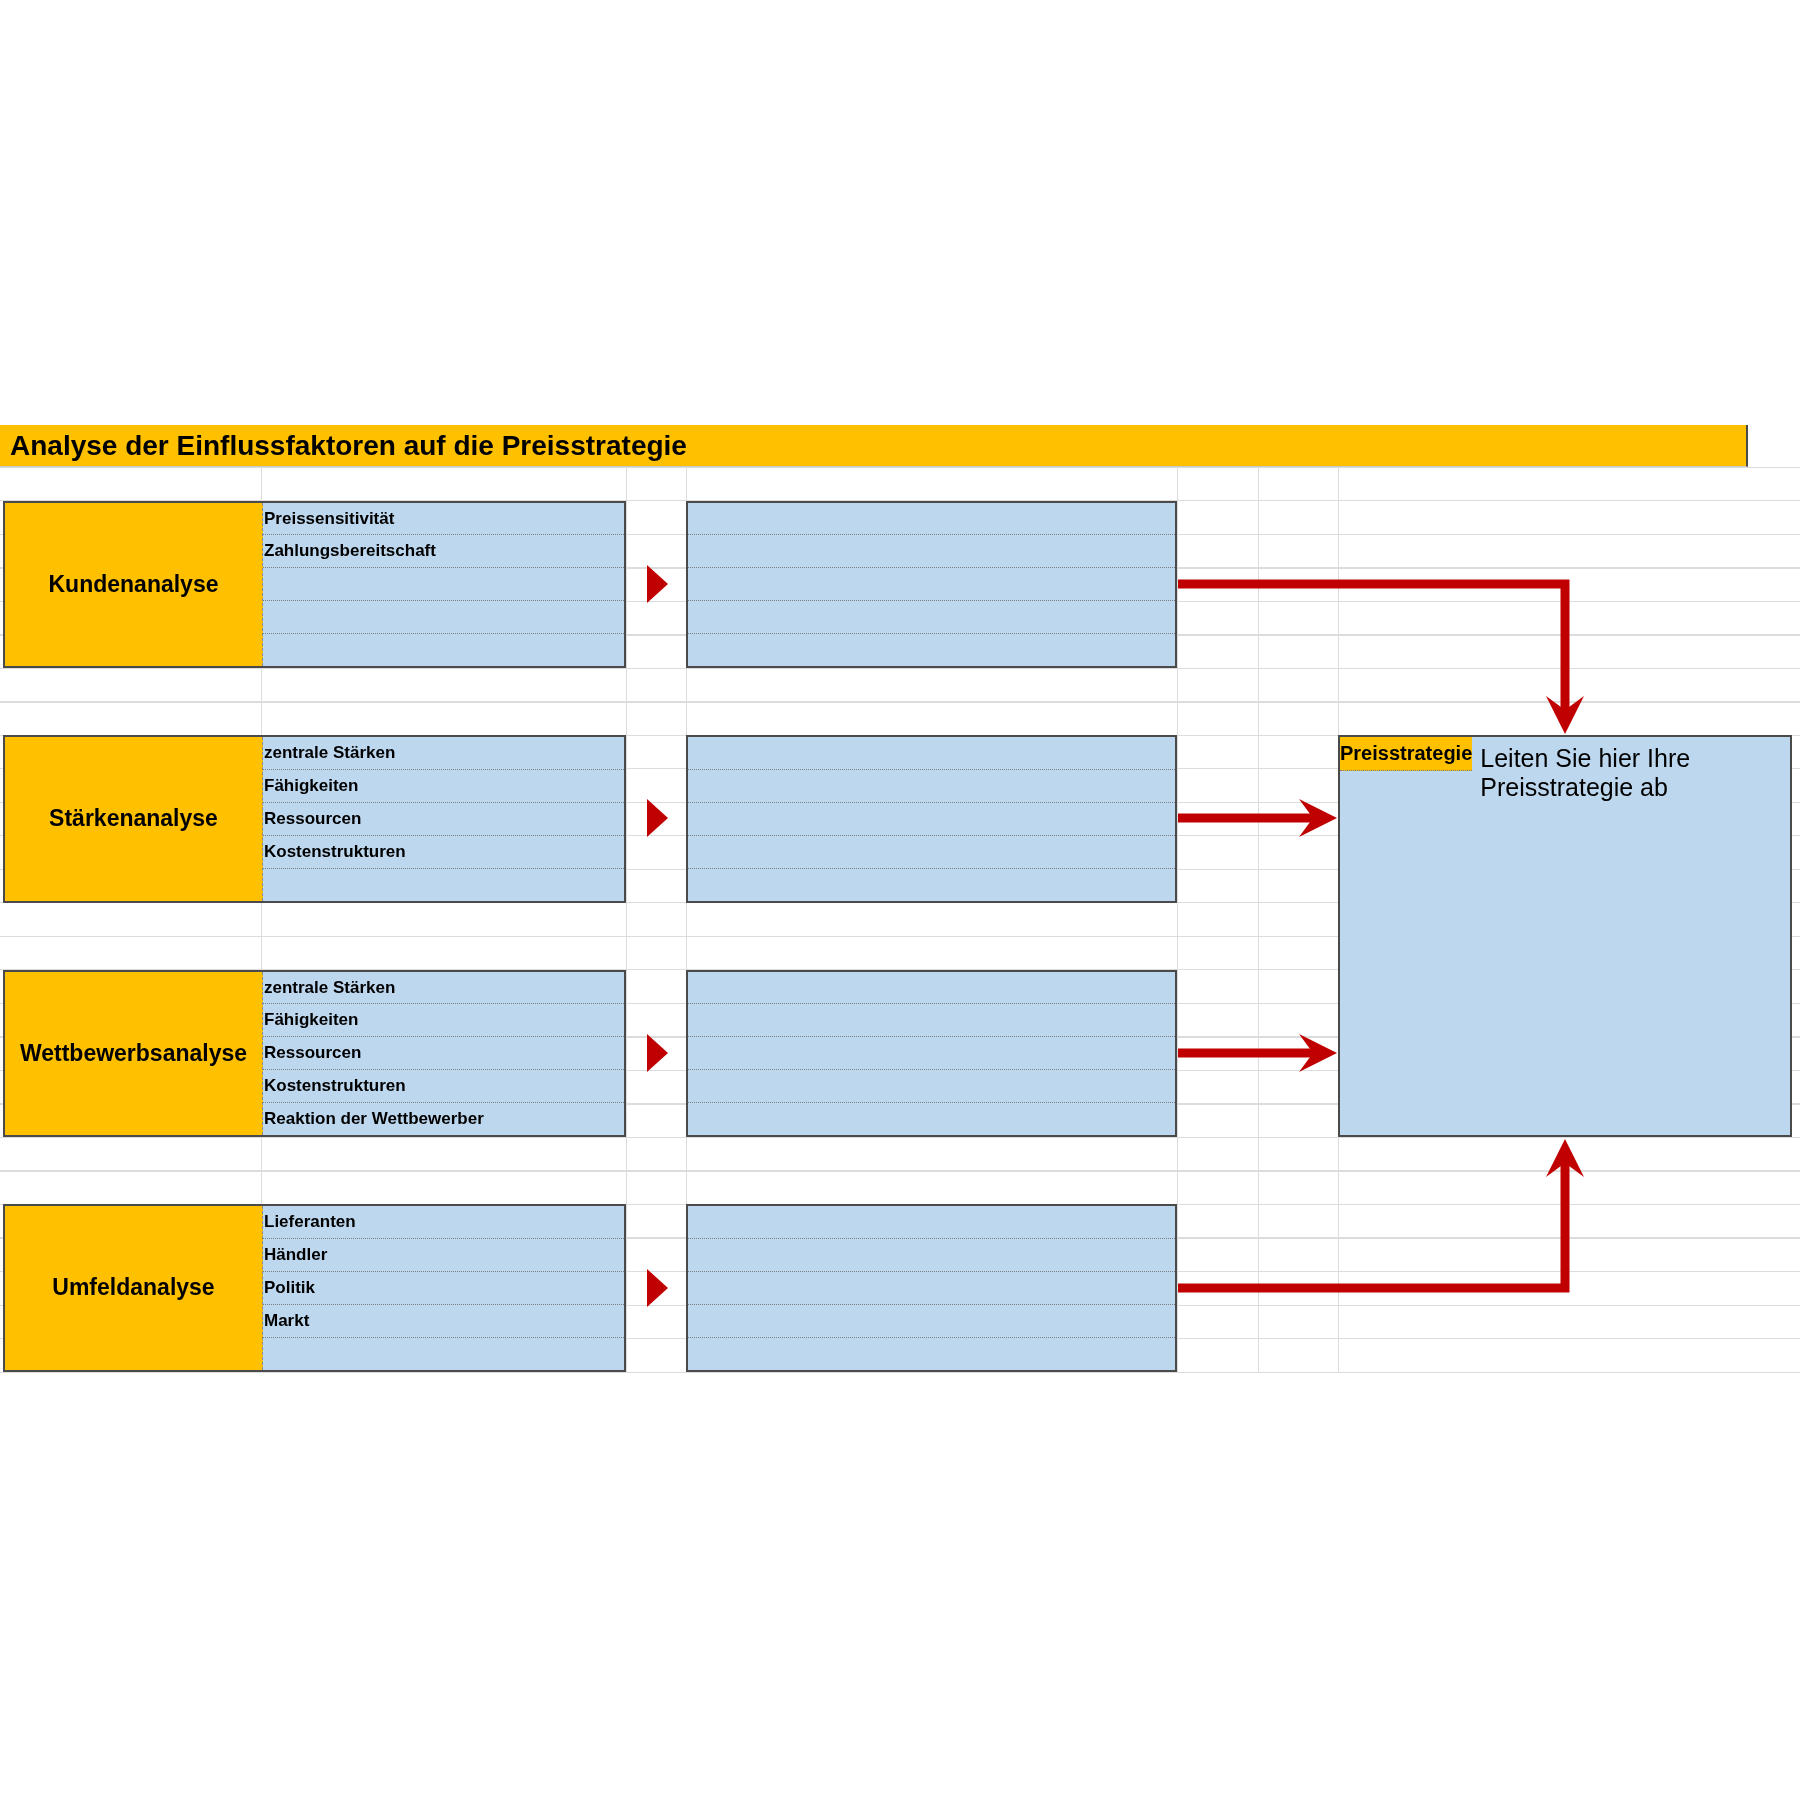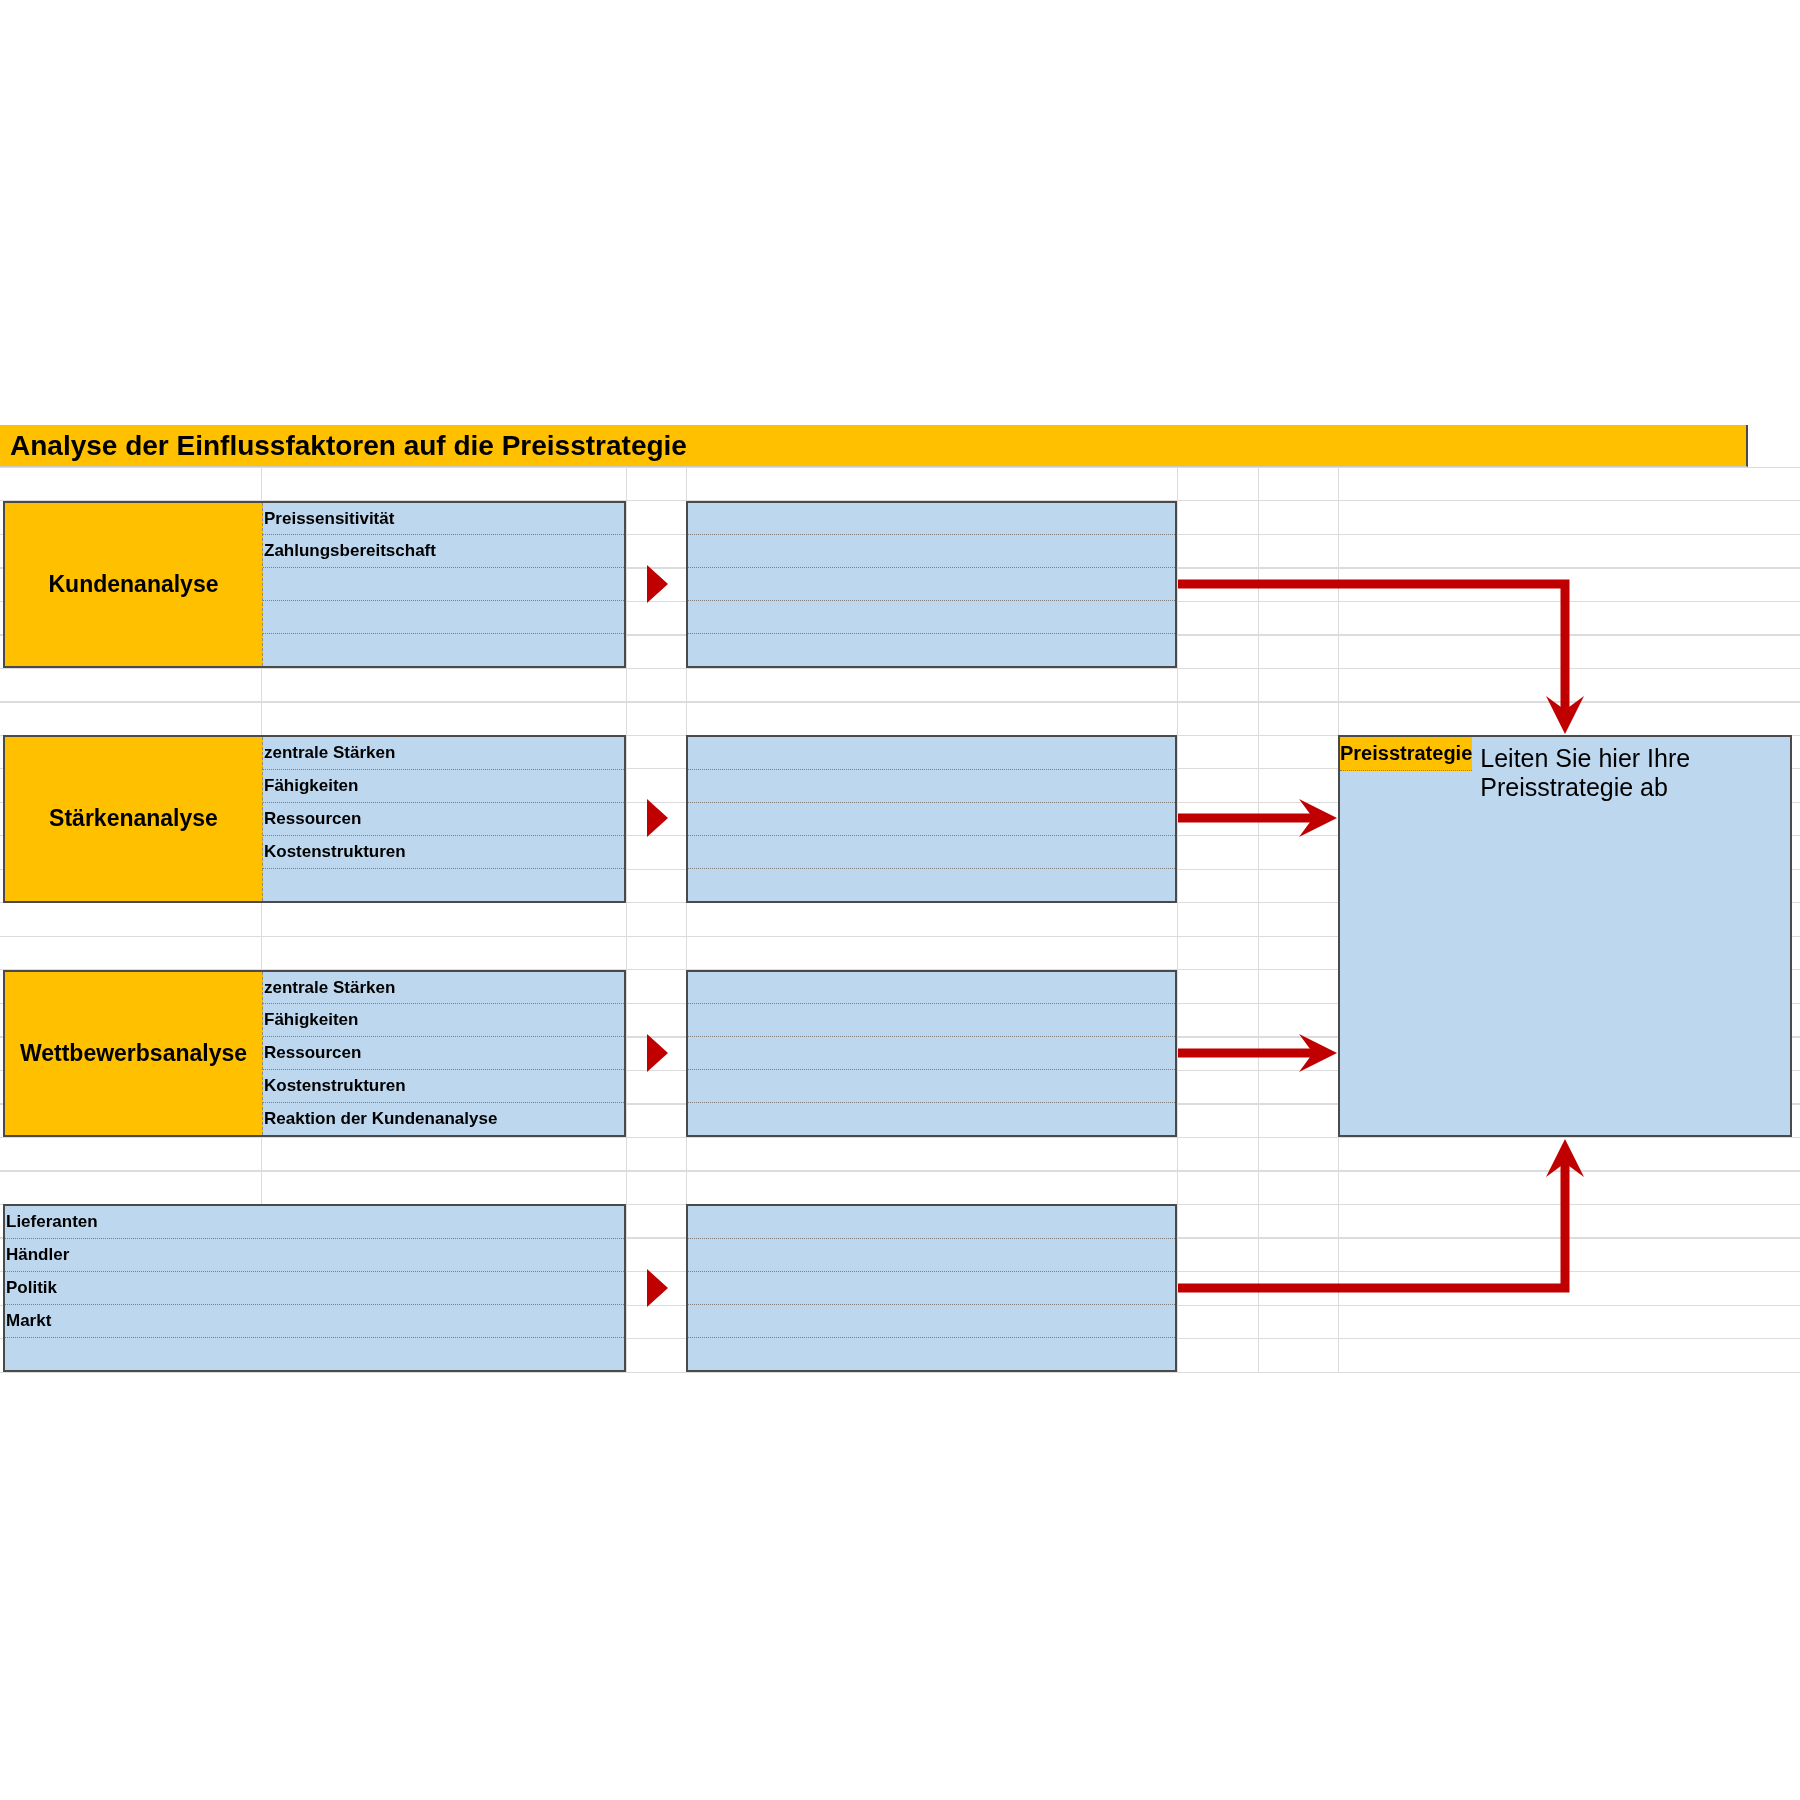--- a/index.html
+++ b/index.html
@@ -115,32 +115,33 @@
       <div class="row sep"></div>
     </div>
 
   <div class="block" style="top: 969.5px;">
     <div class="label-cell">Wettbewerbsanalyse</div>
     <div class="items">
         <div class="row">zentrale Stärken</div>
         <div class="row sep">Fähigkeiten</div>
         <div class="row sep">Ressourcen</div>
         <div class="row sep">Kostenstrukturen</div>
-        <div class="row sep">Reaktion der Kundenanalyse</div>
+        <div class="row sep">Reaktion der Wettbewerber</div>
       </div>
   </div>
   <div class="midbox" style="top: 969.5px;">
       <div class="row"></div>
       <div class="row sep"></div>
       <div class="row sep"></div>
       <div class="row sep"></div>
       <div class="row sep"></div>
     </div>
 
   <div class="block" style="top: 1204px;">
+    <div class="label-cell">Umfeldanalyse</div>
     <div class="items">
         <div class="row">Lieferanten</div>
         <div class="row sep">Händler</div>
         <div class="row sep">Politik</div>
         <div class="row sep">Markt</div>
         <div class="row sep"></div>
       </div>
   </div>
   <div class="midbox" style="top: 1204px;">
       <div class="row"></div>

